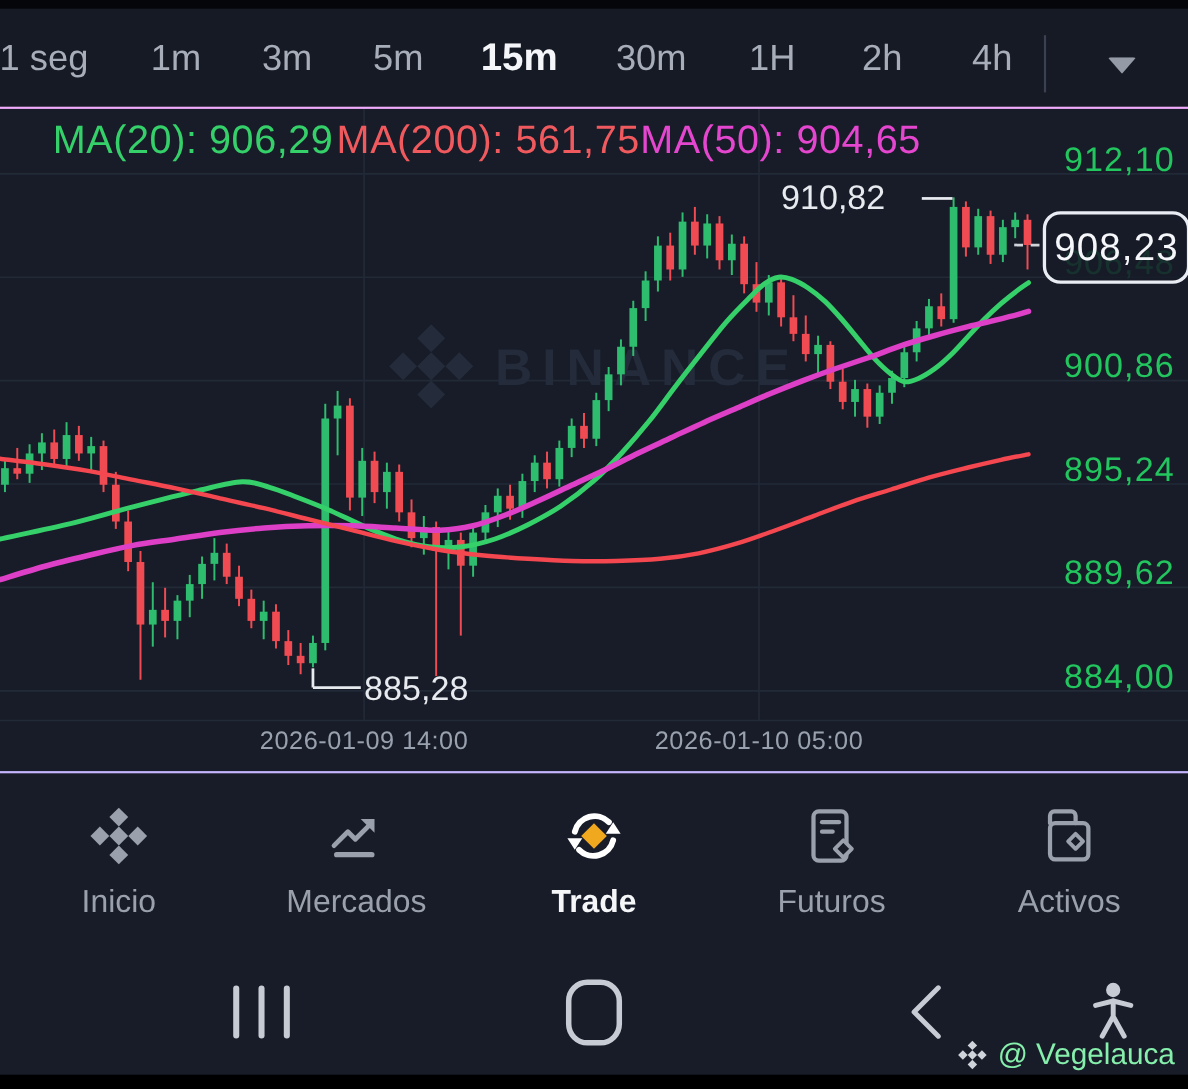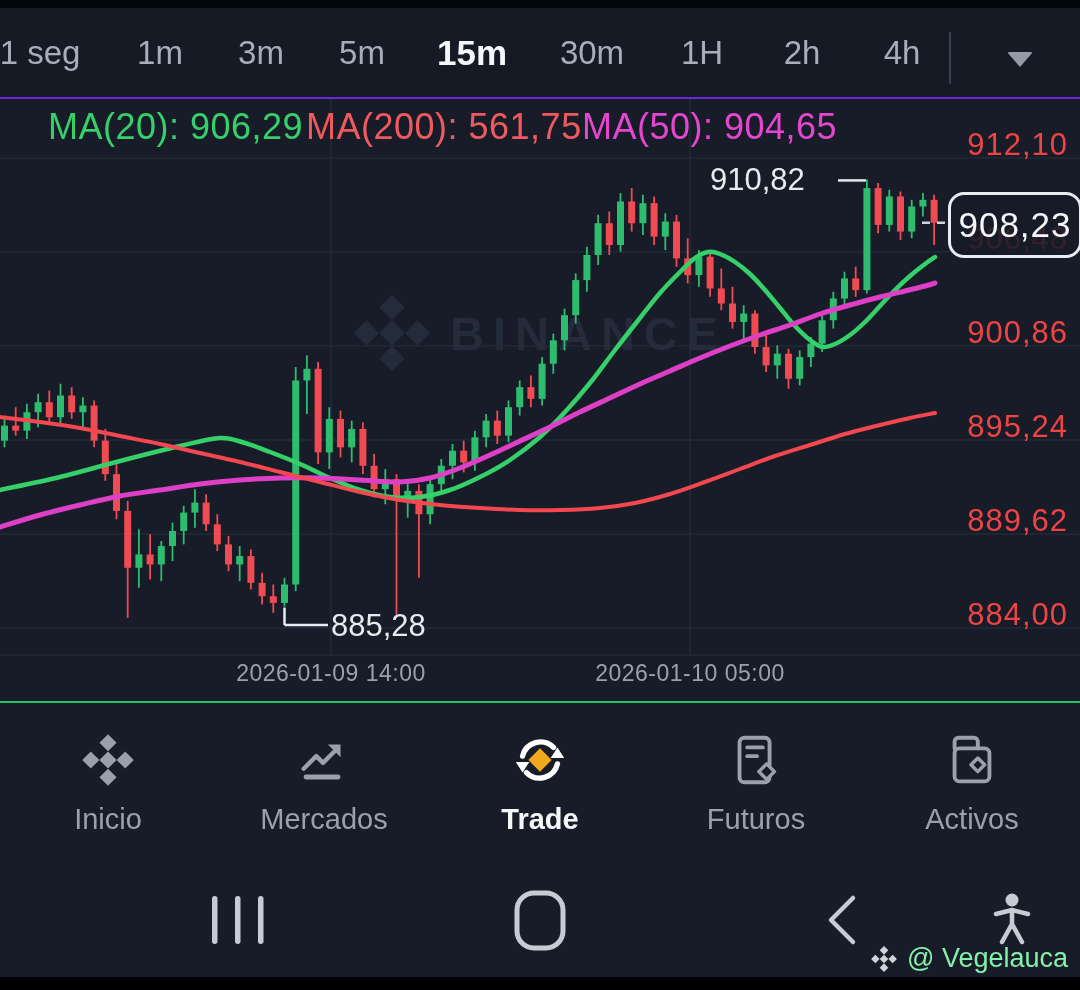--- a/index.html
+++ b/index.html
@@ -4,55 +4,55 @@
 <style>
   html,body{margin:0;padding:0;background:#000;}
   #app{position:relative;width:1080px;height:990px;background:#171c28;overflow:hidden;
        font-family:"Liberation Sans","DejaVu Sans",sans-serif;}
   .strip{position:absolute;left:0;width:1080px;background:#04060a;}
   #strip-top{top:0;height:8px;}
   #strip-bottom{top:977px;height:13px;background:#000;}
 
   
   #tfbar{position:absolute;top:8px;left:0;width:1080px;height:89px;background:#161a25;
-         border-bottom:2px solid #6d28d9;z-index:5;}
+         border-bottom:2px solid #f0abfc;z-index:5;}
   .tf-tab{position:absolute;top:0;height:89px;line-height:89px;transform:translateX(-50%);
           font-size:33px;color:#a7adb9;cursor:pointer;white-space:nowrap;}
   .tf-tab.active{color:#f4f6f9;font-weight:bold;font-size:35px;}
   #tf-divider{position:absolute;left:949px;top:24px;width:2px;height:52px;background:#3a4150;}
   #tf-caret{position:absolute;left:1007px;top:44px;width:0;height:0;
             border-left:13px solid transparent;border-right:13px solid transparent;
             border-top:15px solid #949aa6;border-radius:3px;}
 
   
   .ma-label{position:absolute;top:106px;font-size:36px;letter-spacing:.5px;z-index:6;white-space:nowrap;}
 
   
   #chart-svg{position:absolute;top:0;left:0;z-index:1;}
 
   
   .px-label{position:absolute;right:12px;width:200px;text-align:right;font-size:31px;
-            color:#ef4444;letter-spacing:1px;z-index:2;}
+            color:#22c55e;letter-spacing:1px;z-index:2;}
   
   .dt-label{position:absolute;top:660px;width:320px;text-align:center;font-size:23px;
             color:#99a1ae;letter-spacing:.5px;z-index:2;}
 
   
   .anno{position:absolute;font-size:31px;color:#e7eaef;z-index:4;white-space:nowrap;}
   #anno-high{left:710px;top:163px;width:124px;}
   #anno-low{left:331px;top:608px;}
 
   #price-badge{position:absolute;left:948px;top:192px;width:128px;height:60px;
                border:3px solid #e9ecf2;border-radius:16px;background:rgba(22,27,39,.87);
                color:#f5f7fa;font-size:35px;text-align:center;line-height:60px;
                letter-spacing:1px;z-index:3;}
 
   
   #bottomnav{position:absolute;top:701px;left:0;width:1080px;height:160px;
-             border-top:2px solid #22c55e;z-index:5;}
+             border-top:2px solid #c4b5fd;z-index:5;}
   .nav-item{position:absolute;top:0;width:216px;height:160px;text-align:center;cursor:pointer;}
   .nav-item svg{margin-top:26px;}
   .nav-label{display:block;margin-top:8px;font-size:29px;color:#9aa0ac;}
   .nav-item.active .nav-label{color:#f5f6f8;font-weight:bold;}
 
   
   #sysnav{position:absolute;top:862px;left:0;width:1080px;height:115px;z-index:5;}
   #credit{position:absolute;right:12px;top:943px;font-size:27px;color:#86efac;z-index:6;
           display:flex;align-items:center;gap:8px;}
 </style>

